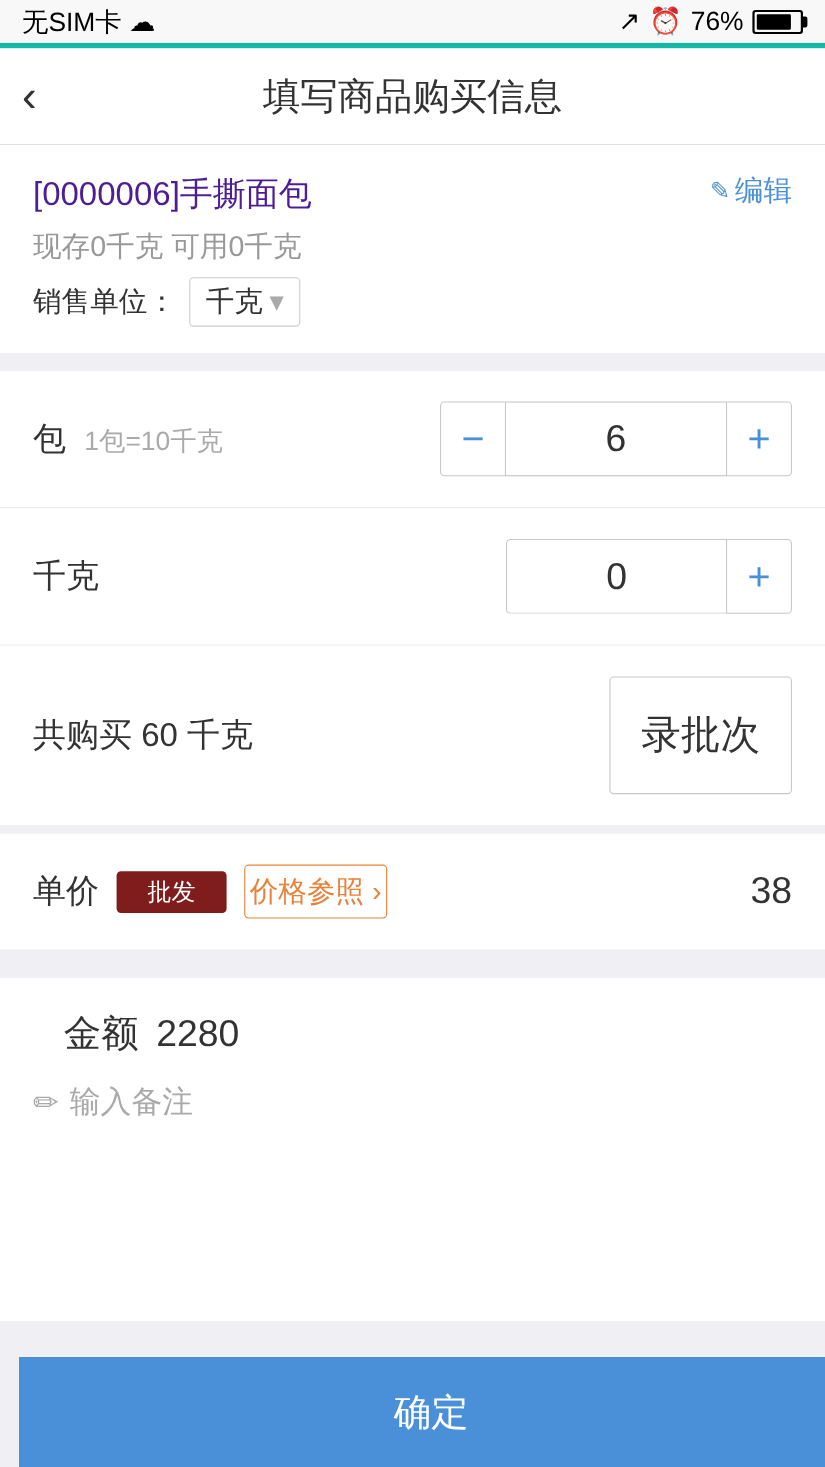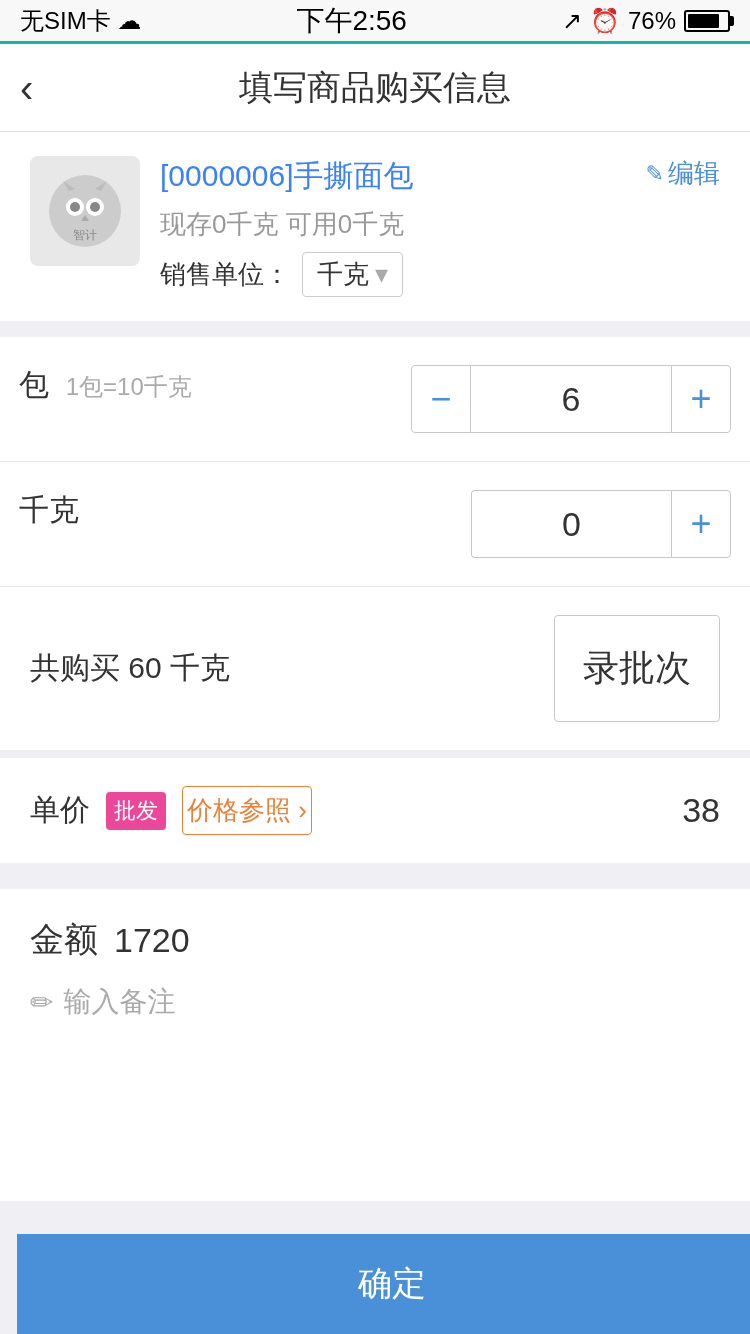--- a/index.html
+++ b/index.html
@@ -18,21 +18,21 @@
     .status-bar {
       width: 100%;
       height: 44px;
       background: #f8f8f8;
       display: flex;
       align-items: center;
       justify-content: space-between;
       padding: 0 20px;
       font-size: 24px;
       color: #000;
-      border-bottom: 3px solid #14b8a6;
+      border-bottom: 5px solid #14b8a6;
     }
     .status-left { display: flex; align-items: center; gap: 10px; }
     .status-center { font-size: 28px; font-weight: 500; }
     .status-right { display: flex; align-items: center; gap: 8px; font-size: 24px; }
 
     
     .nav-bar {
       width: 100%;
       height: 88px;
       background: #fff;
@@ -74,21 +74,21 @@
       align-items: center;
       justify-content: center;
       flex-shrink: 0;
       overflow: hidden;
     }
     .product-info {
       flex: 1;
     }
     .product-name {
       font-size: 30px;
-      color: #3b82f6;
+      color: #4c1d95;
       font-weight: 500;
       margin-bottom: 10px;
     }
     .product-stock {
       font-size: 26px;
       color: #999;
       margin-bottom: 10px;
     }
     .product-unit-row {
       display: flex;
@@ -118,21 +118,22 @@
       align-items: center;
       gap: 4px;
     }
     .product-card-wrapper {
       position: relative;
     }
 
     
     .qty-row {
       display: flex;
-      padding: 28px 19px;
+      align-items: center;
+      padding: 28px 30px;
       background: #fff;
       border-bottom: 1px solid #e8e8e8;
     }
     .qty-label {
       font-size: 30px;
       color: #333;
       flex: 1;
     }
     .qty-sublabel {
       font-size: 24px;
@@ -212,24 +213,24 @@
     .price-row {
       display: flex;
       align-items: center;
       gap: 16px;
     }
     .price-label {
       font-size: 30px;
       color: #333;
     }
     .badge-blue {
-      background: #ec4899;
+      background: #7f1d1d;
       color: #fff;
       font-size: 22px;
-      padding: 4px 8px;
+      padding: 4px 28px;
       border-radius: 4px;
     }
     .price-ref-btn {
       border: 1px solid #e8823a;
       border-radius: 4px;
       color: #e8823a;
       font-size: 26px;
       padding: 6px 4px;
       display: flex;
       align-items: center;
@@ -252,20 +253,21 @@
     .amount-row {
       display: flex;
       align-items: center;
       gap: 16px;
       margin-bottom: 20px;
     }
     .amount-label {
       font-size: 34px;
       color: #333;
       font-weight: 500;
+      margin-left: 28px;
     }
     .amount-value {
       font-size: 34px;
       color: #333;
       font-weight: 500;
     }
     .note-row {
       display: flex;
       align-items: center;
       gap: 10px;
@@ -322,56 +324,37 @@
       border-radius: 0 2px 2px 0;
     }
   </style>
 </head>
 <body>
 
 <div class="status-bar">
   <div class="status-left">
     <span>无SIM卡 ☁</span>
   </div>
-  <div class="status-center">下午2:56</div>
   <div class="status-right">
     <span>↗</span>
     <span>⏰</span>
     <span>76%</span>
     <span class="battery-icon">
         <span class="battery-fill"></span>
       </span>
   </div>
 </div>
 
 <div class="nav-bar">
   <span class="nav-back">‹</span>
   <span class="nav-title">填写商品购买信息</span>
 </div>
 
 <div class="product-card-wrapper" style="background:#fff; border-bottom: 8px solid #efeff4;">
   <div class="product-card">
-    <div class="product-image">
-
-      <svg width="80" height="80" viewBox="0 0 80 80">
-        <circle cx="40" cy="40" r="36" fill="#ccc"></circle>
-
-        <circle cx="30" cy="36" r="9" fill="#fff"></circle>
-        <circle cx="50" cy="36" r="9" fill="#fff"></circle>
-        <circle cx="30" cy="36" r="5" fill="#888"></circle>
-        <circle cx="50" cy="36" r="5" fill="#888"></circle>
-
-        <polygon points="40,44 36,50 44,50" fill="#aaa"></polygon>
-
-        <polygon points="24,20 18,10 30,18" fill="#bbb"></polygon>
-        <polygon points="56,20 62,10 50,18" fill="#bbb"></polygon>
-
-        <text x="40" y="68" font-size="12" text-anchor="middle" fill="#888">智计</text>
-      </svg>
-    </div>
     <div class="product-info">
       <div class="product-name">[0000006]手撕面包</div>
       <div class="product-stock">现存0千克  可用0千克</div>
       <div class="product-unit-row">
         <span>销售单位：</span>
         <div class="unit-dropdown">
           <span>千克</span>
           <span style="color:#aaa;">▾</span>
         </div>
       </div>
@@ -410,21 +393,21 @@
     <span class="price-label">单价</span>
     <span class="badge-blue">批发</span>
     <div class="price-ref-btn">价格参照 ›</div>
     <span class="price-value">38</span>
   </div>
 </div>
 
 <div class="amount-section" style="background:#fff; padding: 28px 30px; border-top: 8px solid #efeff4; min-height: 320px;">
   <div class="amount-row">
     <span class="amount-label">金额</span>
-    <span class="amount-value">1720</span>
+    <span class="amount-value">2280</span>
   </div>
   <div class="note-row">
     <span class="note-icon">✏</span>
     <span style="color:#aaa;">输入备注</span>
   </div>
 </div>
 
 <div style="background: #efeff4; height: 300px;"></div>
 
 <div class="confirm-bar">

